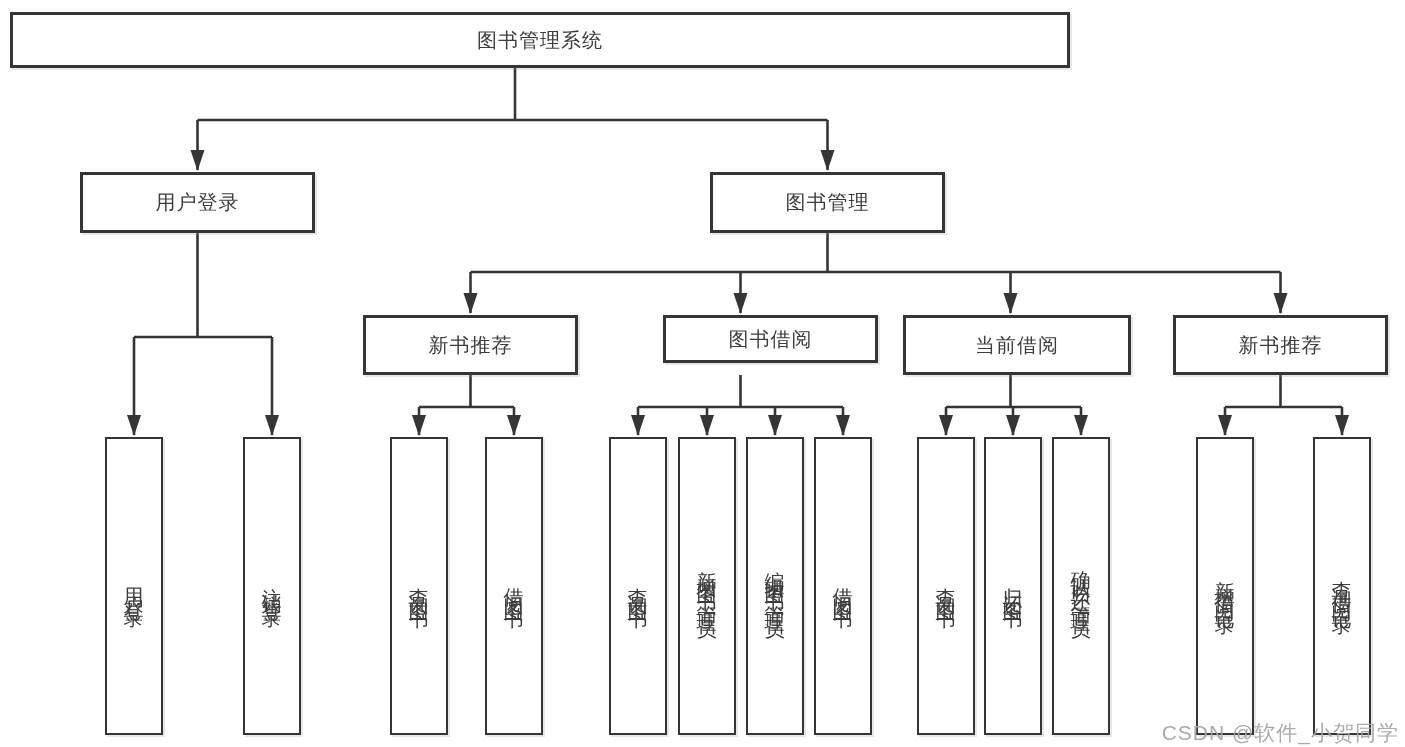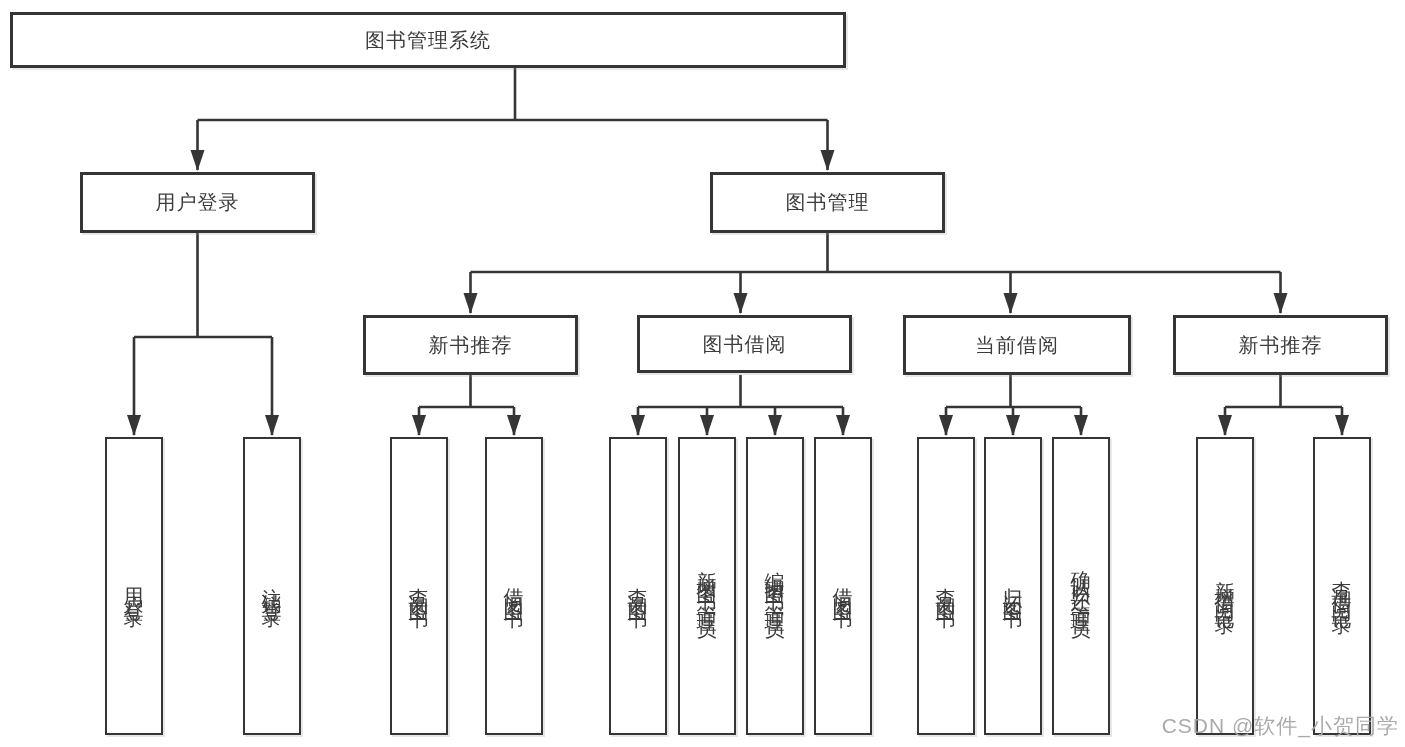--- a/index.html
+++ b/index.html
@@ -41,21 +41,21 @@
   .leaf .vtext {
     writing-mode: vertical-rl;
     text-orientation: mixed;
     letter-spacing: 7px;
     line-height: 1;
     white-space: nowrap;
   }
   .watermark {
     position: absolute;
     right: 6px;
-    bottom: 7px;
+    bottom: 0px;
     font-size: 21px;
     color: rgba(165,165,165,.95);
     letter-spacing: 1px;
     z-index: 5;
   }
 </style>
 </head>
 <body>
 
 <div id="canvas">
@@ -96,27 +96,27 @@
       <line x1="946" y1="407" x2="946" y2="435" marker-end="url(#arw)"></line>
       <line x1="1013" y1="407" x2="1013" y2="435" marker-end="url(#arw)"></line>
       <line x1="1081" y1="407" x2="1081" y2="435" marker-end="url(#arw)"></line>
 
       <path d="M1280.5,375 V407 M1225,407 H1342"></path>
       <line x1="1225" y1="407" x2="1225" y2="435" marker-end="url(#arw)"></line>
       <line x1="1342" y1="407" x2="1342" y2="435" marker-end="url(#arw)"></line>
     </g>
   </svg>
 
-  <div class="node" style="left:10px; top:12px; width:836px; height:56px;">图书管理系统</div>
+  <div class="node" style="left:10px; top:12px; width:1060px; height:56px;">图书管理系统</div>
 
   <div class="node" style="left:80px; top:172px; width:235px; height:61px;">用户登录</div>
   <div class="node" style="left:710px; top:172px; width:235px; height:61px;text-align:center;">图书管理</div>
 
   <div class="node" style="left:363px; top:315px; width:215px; height:60px;">新书推荐</div>
-  <div class="node" style="left:637px; top:315px; width:215px; height:58px;">图书借阅</div>
+  <div class="node" style="left:663px; top:315px; width:215px; height:48px;">图书借阅</div>
   <div class="node" style="left:903px; top:315px; width:228px; height:60px;">当前借阅</div>
   <div class="node" style="left:1173px; top:315px; width:215px; height:60px;">新书推荐</div>
 
   <div class="node leaf" style="left:105px; top:437px; width:58px; height:298px;">
     <span class="vtext">用户登录</span>
   </div>
   <div class="node leaf" style="left:243px; top:437px; width:58px; height:298px;">
     <span class="vtext">注销登录</span>
   </div>
 

